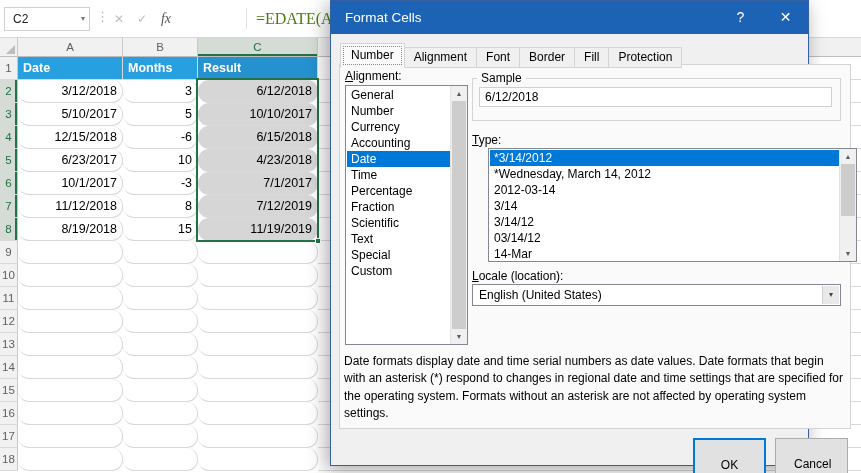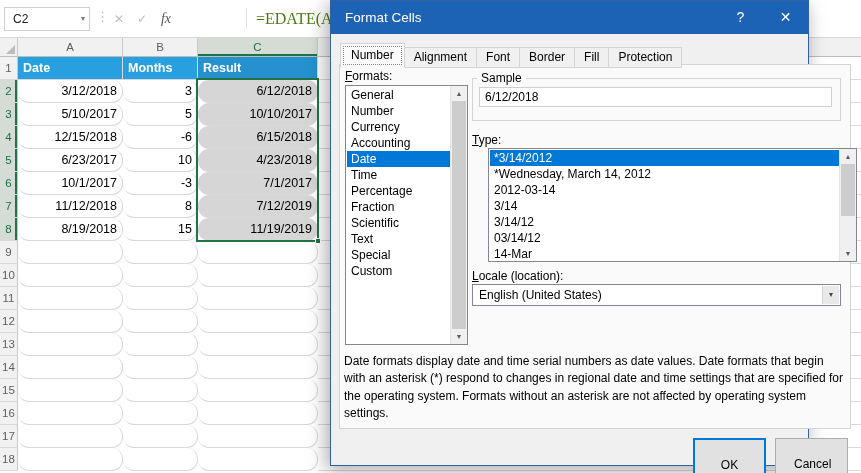--- a/index.html
+++ b/index.html
@@ -228,21 +228,21 @@
   <div class="dialog">
     <div class="titlebar">
       <span class="tb-title">Format Cells</span>
       <span class="tb-btn">?</span>
       <span class="tb-btn">✕</span>
     </div>
 
     <div class="tabs" id="tabs"><div class="tab active">Number</div><div class="tab">Alignment</div><div class="tab">Font</div><div class="tab">Border</div><div class="tab">Fill</div><div class="tab">Protection</div></div>
 
     <div class="page">
-      <div class="label cat-label">Formats:</div>
+      <div class="label cat-label">Alignment:</div>
 
       <div class="listbox cat-list">
         <div class="items" id="cat-items">
             <div class="li">General</div>
             <div class="li">Number</div>
             <div class="li">Currency</div>
             <div class="li">Accounting</div>
             <div class="li sel">Date</div>
             <div class="li">Time</div>
             <div class="li">Percentage</div>

